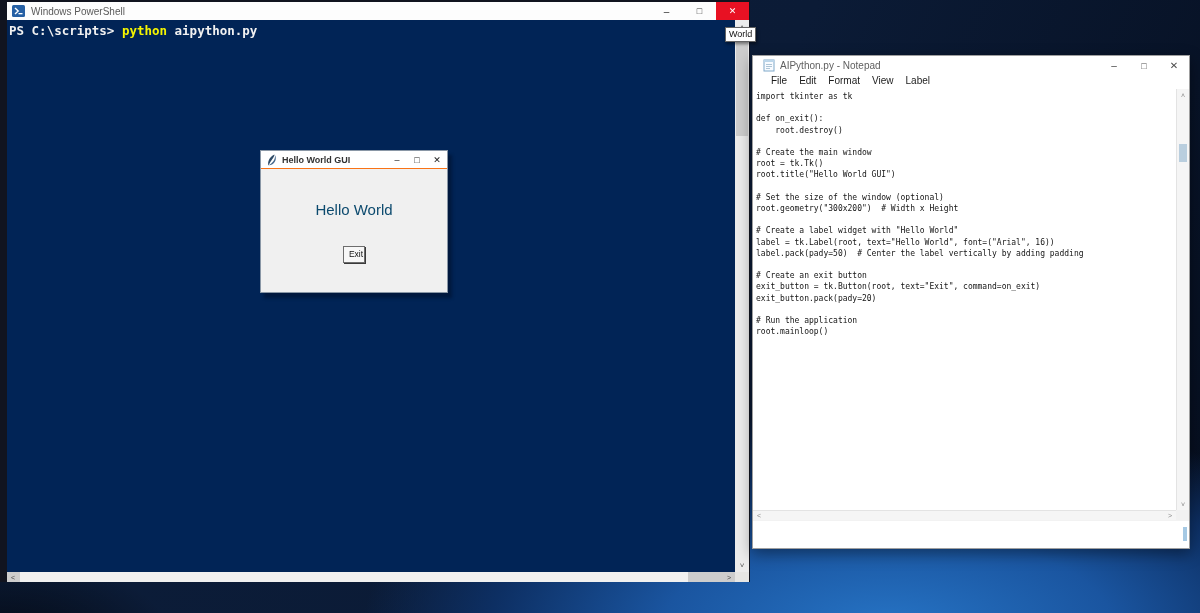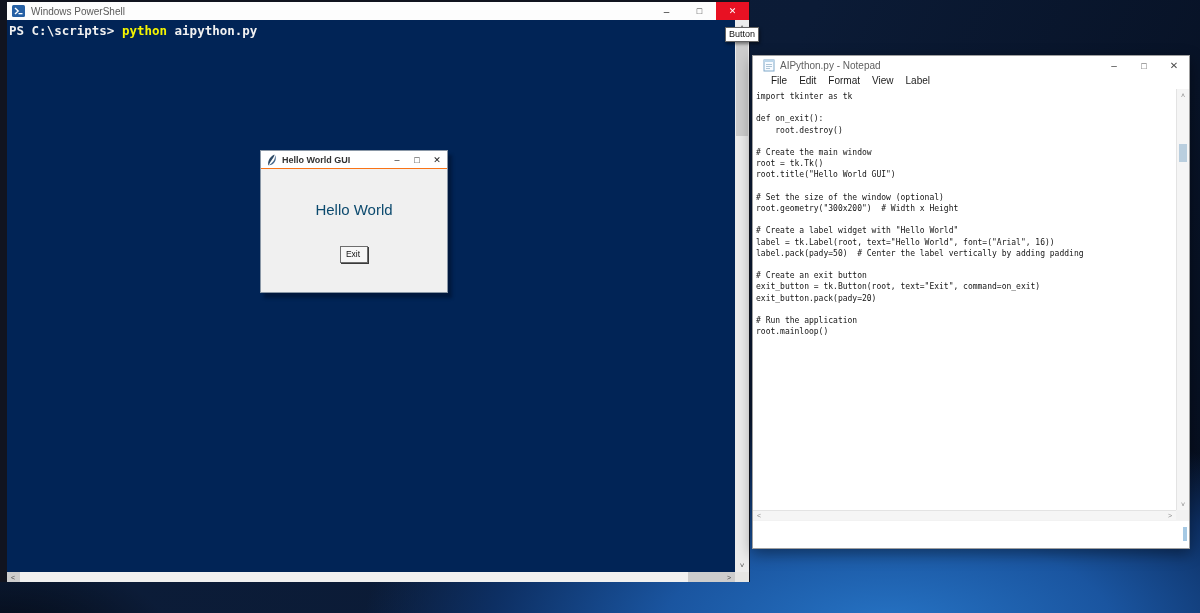--- a/index.html
+++ b/index.html
@@ -80,21 +80,21 @@
   .tk-icon { width:10px; height:12px; margin-right:5px; display:inline-flex; }
   .tk-title { font-size:9px; color:#333; font-weight:bold; }
   .tk-caps { margin-left:auto; display:flex; height:18px; }
   .tk-cap {
     width:20px; height:18px; display:flex; align-items:center; justify-content:center;
     font-size:9px; color:#222; cursor:pointer;
   }
   .tk-body { position:relative; height:124px; display:flex; flex-direction:column; align-items:center; }
   .tk-label { margin-top:32px; font-size:15px; color:#0c4a6e; }
   .tk-exit {
-    margin-top:28px; padding:2px 7px 3px 5px; font-size:8.5px; color:#111;
+    margin-top:28px; padding:2px 1px 3px 5px; font-size:8.5px; color:#111;
     background:#f7f7f7; border:1px solid #6d6d6d; box-shadow:1px 1px 0 #3a3a3a; cursor:pointer;
   }
 
   
   .np-window {
     position:absolute; left:752px; top:55px; width:438px; height:494px; z-index:20;
     background:#ffffff; border:1px solid #9f9f9f;
     box-shadow:0 5px 14px rgba(0,0,0,0.4);
   }
   .np-titlebar { height:19px; display:flex; align-items:center; padding-left:10px; background:#ffffff; }
@@ -167,21 +167,21 @@
       <div class="ps-varrow" style="bottom:0;">˅</div>
     </div>
     <div class="ps-hscroll">
       <div class="ps-harrow" style="left:0;">˂</div>
       <div class="ps-hthumb"></div>
       <div class="ps-harrow" style="right:0;">˃</div>
     </div>
     <div class="ps-corner"></div>
   </div>
 
-  <div class="tooltip">Button</div>
+  <div class="tooltip">World</div>
 
   <div class="tk-window">
     <div class="tk-titlebar">
       <span class="tk-icon">
         <svg width="10" height="12" viewBox="0 0 10 12">
             <path d="M7.5 0.5 C5 1.5 2.5 4 1.5 7 C0.8 9.2 1.2 11 1.8 11.5 C2.2 10 3 8 4.5 6.2 C6 4.4 7.5 2.2 7.5 0.5 Z" fill="#2e4a66"></path>
             <path d="M7.8 1 C8.6 3.5 7.2 6.5 5.2 8.6 C3.8 10 2.6 10.9 2 11.3 C4.4 11.3 6.8 9.8 8.1 7.3 C9.2 5.2 9 2.6 7.8 1 Z" fill="#46688c"></path>
           </svg>
       </span>
       <span class="tk-title">Hello World GUI</span>

